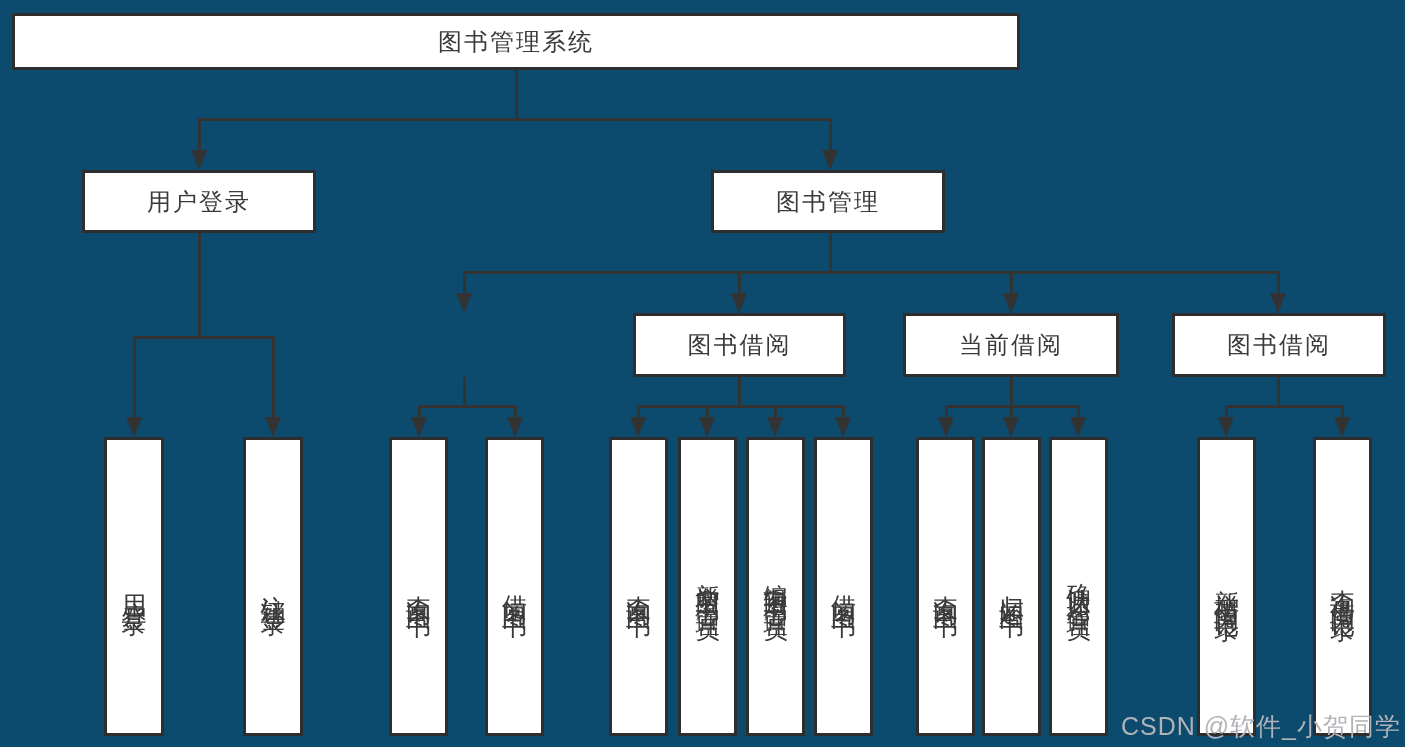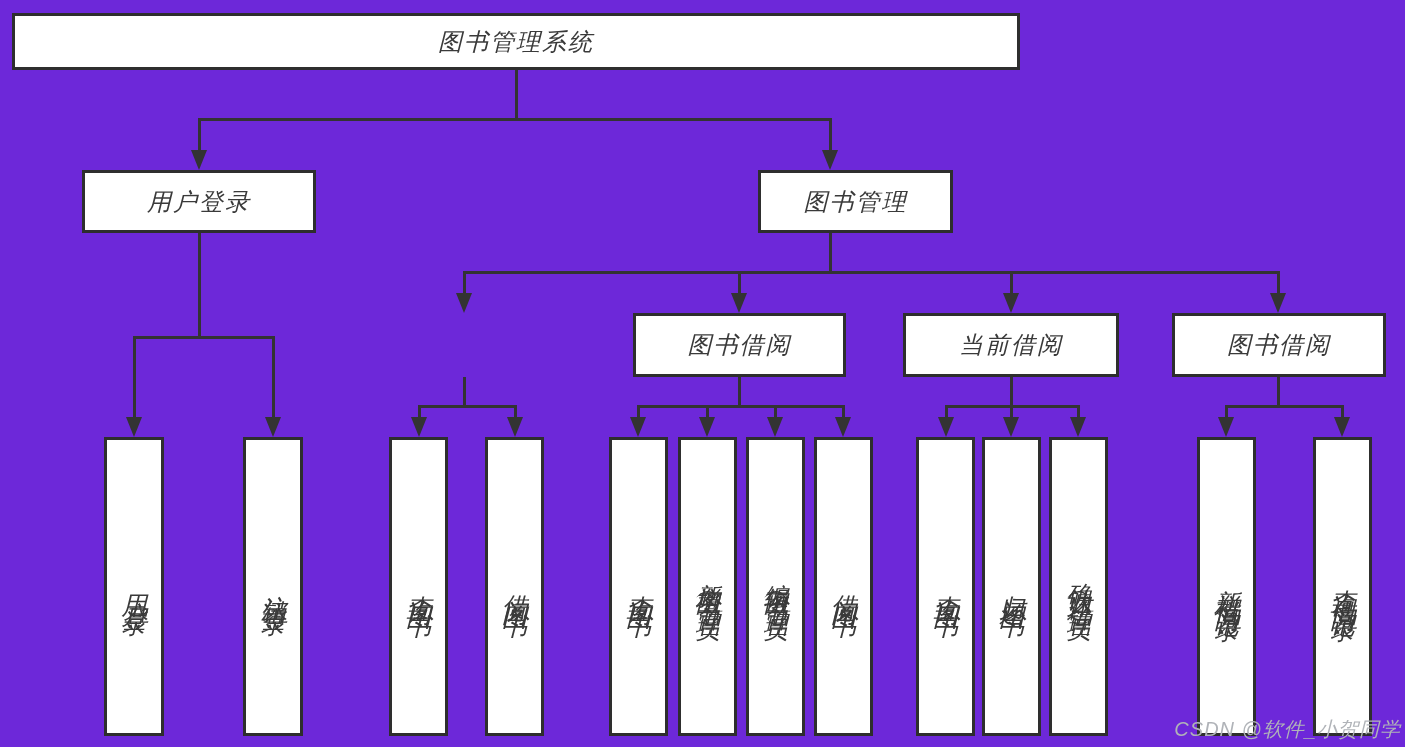--- a/index.html
+++ b/index.html
@@ -1,22 +1,21 @@
 <!DOCTYPE html>
 <html><head>
 <meta charset="utf-8">
 <style>
   html,body{margin:0;padding:0;background:#fff;}
   #canvas{
     position:relative;
     width:1405px;height:747px;
-    background:#6d28d9;
+    background:#0c4a6e;
     font-family:"Liberation Sans","DejaVu Sans",sans-serif;
     overflow:hidden;
-    font-style:italic;
   }
   .box{
     position:absolute;
     box-sizing:border-box;
     border:3px solid #2e2e2e;
     background:#ffffff;
     display:flex;
     align-items:center;
     justify-content:center;
     color:#3a3a3a;
@@ -50,40 +49,40 @@
     position:absolute;
     width:0;height:0;
     border-left:8px solid transparent;
     border-right:8px solid transparent;
     border-top:20px solid #333333;
   }
   .watermark{
     position:absolute;
     right:4px;bottom:4px;
     color:#b0b3b8;
-    font-size:20px;
+    font-size:25px;
     letter-spacing:1px;
   }
 </style>
 </head>
 <body>
 
 <div id="canvas">
 
   <div class="box" style="left:12px;top:13px;width:1008px;height:57px;">图书管理系统</div>
 
   <div class="vline" style="left:515px;top:70px;height:48px;"></div>
   <div class="hline" style="left:198px;top:118px;width:634px;"></div>
   <div class="vline" style="left:198px;top:118px;height:34px;"></div>
   <div class="ahead" style="left:191px;top:150px;"></div>
   <div class="vline" style="left:829px;top:118px;height:34px;"></div>
   <div class="ahead" style="left:822px;top:150px;"></div>
 
   <div class="box" style="left:82px;top:170px;width:234px;height:63px;">用户登录</div>
-  <div class="box" style="left:711px;top:170px;width:195px;height:63px;margin-left:47px;">图书管理</div>
+  <div class="box" style="left:711px;top:170px;width:234px;height:63px;">图书管理</div>
 
   <div class="vline" style="left:198px;top:233px;height:103px;"></div>
   <div class="hline" style="left:133px;top:336px;width:142px;"></div>
   <div class="vline" style="left:133px;top:336px;height:83px;"></div>
   <div class="ahead" style="left:126px;top:417px;"></div>
   <div class="vline" style="left:272px;top:336px;height:83px;"></div>
   <div class="ahead" style="left:265px;top:417px;"></div>
 
   <div class="vline" style="left:829px;top:233px;height:38px;"></div>
   <div class="hline" style="left:463px;top:271px;width:817px;"></div>

